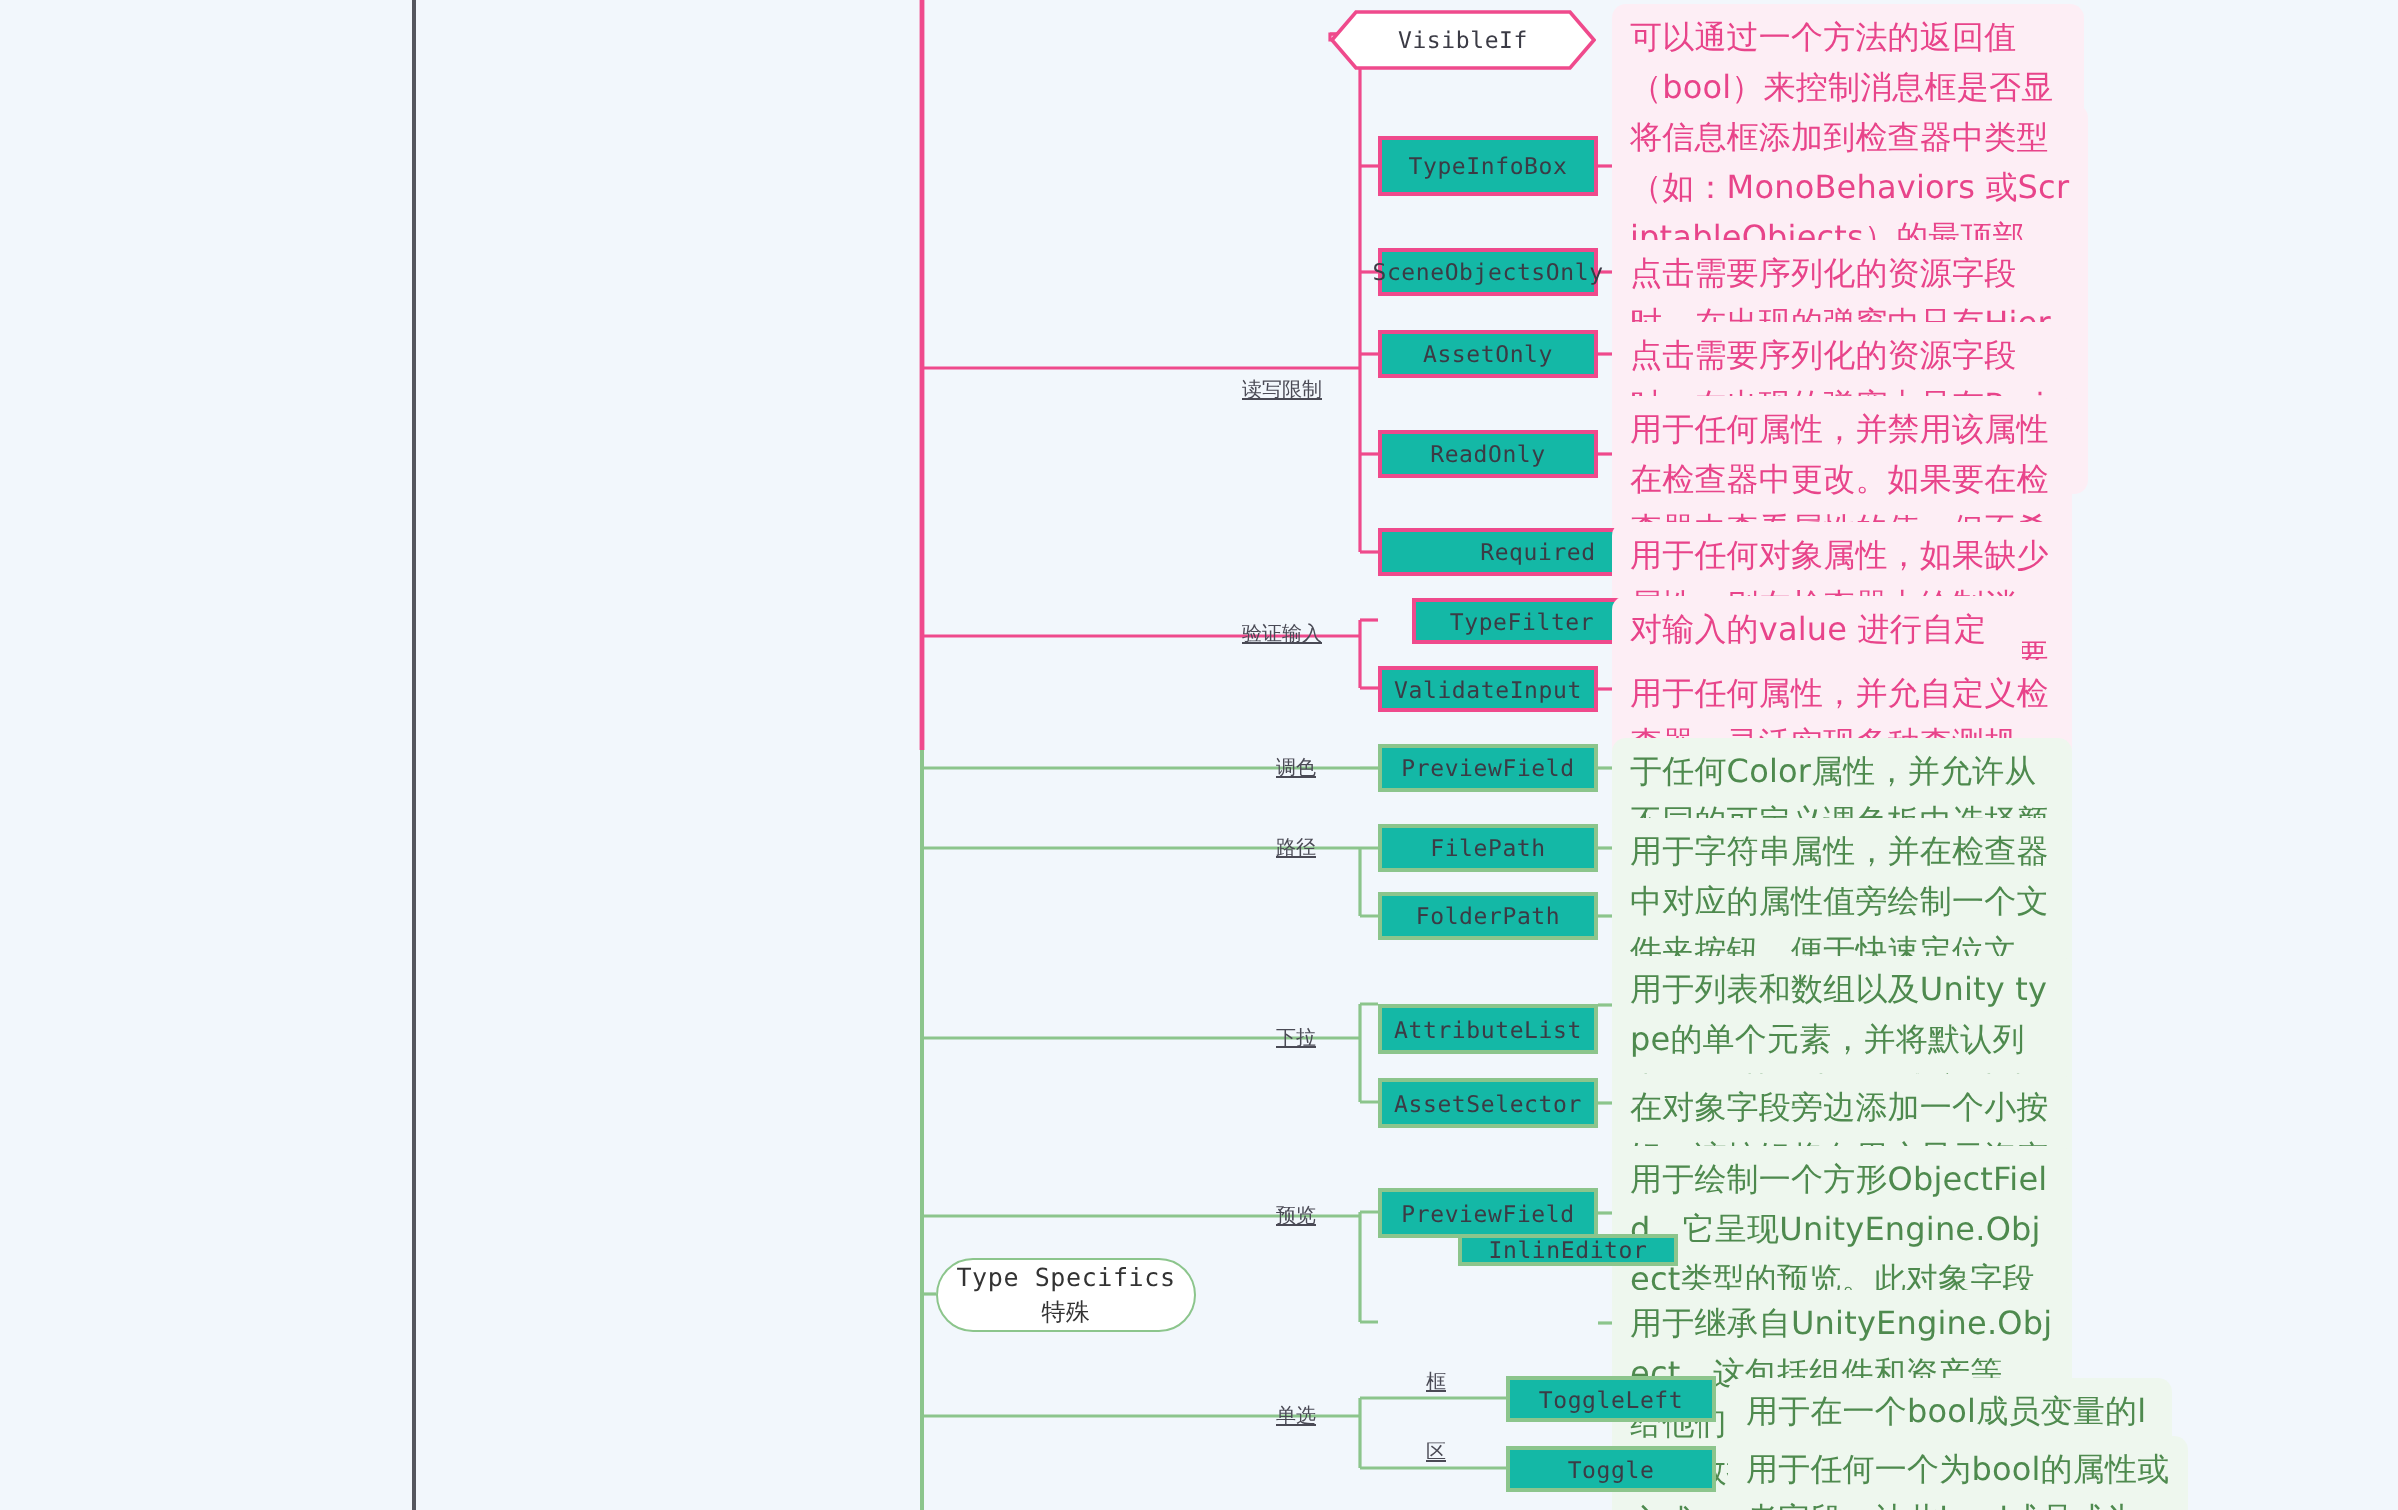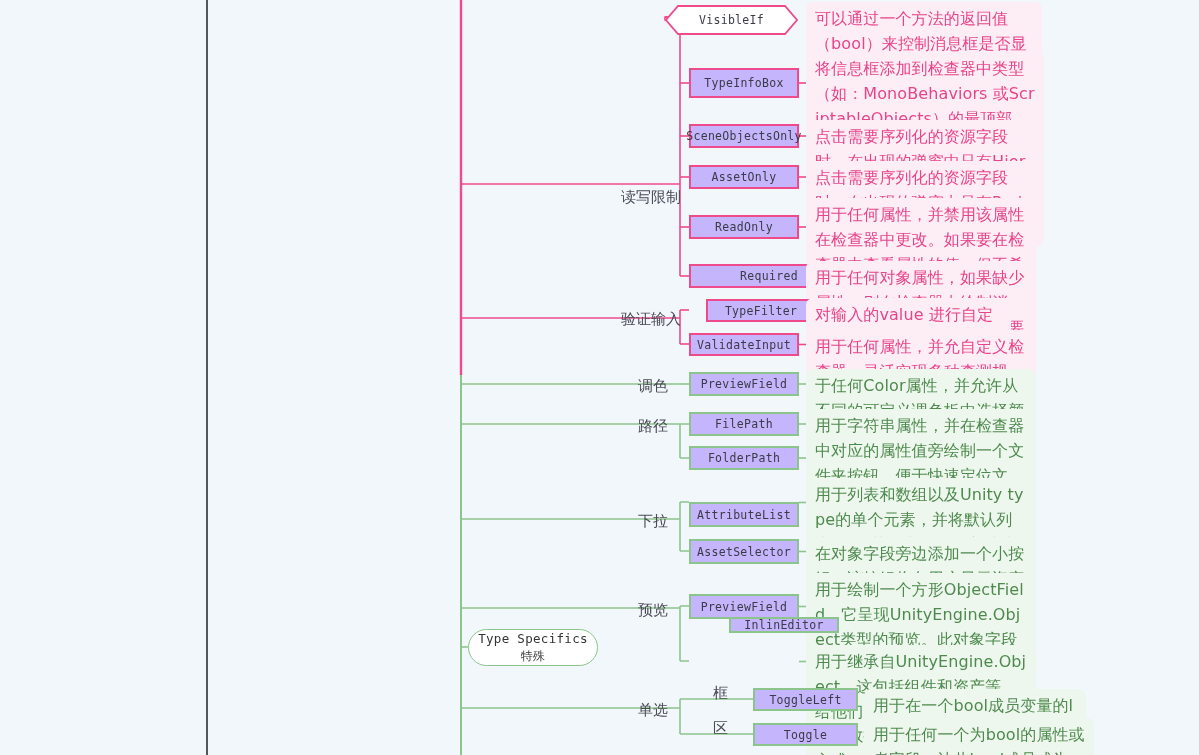--- a/index.html
+++ b/index.html
@@ -14,21 +14,21 @@
   #canvas{position:absolute;left:0;top:0;width:1199px;height:755px;}
   .layer{position:absolute;left:0;top:0;width:1199px;height:755px;}
   svg.layer{pointer-events:none;}
 
   
   .node{
     position:absolute;
     box-sizing:border-box;
     display:flex;align-items:center;justify-content:center;
     text-align:center;
-    background:#c4b5fd;
+    background:#14b8a6;
     font-family:"DejaVu Sans Mono","Liberation Mono",monospace;
     font-size:11.5px;
     letter-spacing:.3px;
     white-space:nowrap;
   }
   .node.pink{border:2px solid #ef4a8c;color:#3b3b45;}
   .node.green{border:2px solid #8cc58c;color:#3b3b45;}
 
   
   .node.root{
@@ -63,23 +63,24 @@
     word-break:break-all;
   }
   .desc.pink{background:#fdeef5;color:#e8448a;}
   .desc.green{background:#eef7ee;color:#4e8a4e;}
   .desc p{margin:0;}
   .desc p.gap{margin-top:11px;}
 
   
   .blabel{
     position:absolute;
-    font-size:15px;
+    font-size:10px;
     white-space:nowrap;
     font-family:"DejaVu Sans","Liberation Sans",sans-serif;
+    text-decoration:underline;
   }
   .blabel.pink{color:#4a4a55;}
   .blabel.green{color:#4a4a55;}
 
   
   .vrule{position:absolute;width:2px;}
 </style>
 </head>
 <body>
 

